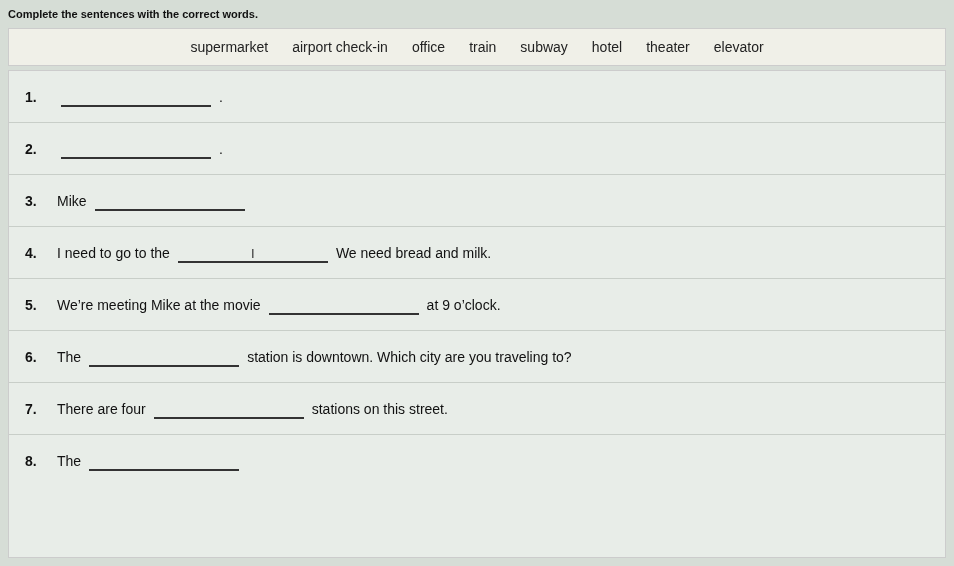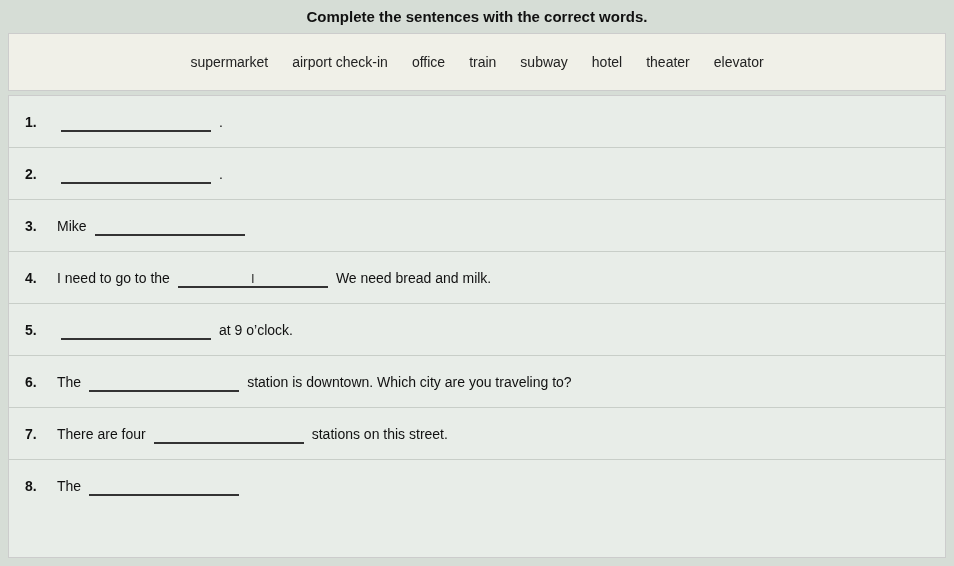--- a/index.html
+++ b/index.html
@@ -14,30 +14,29 @@
       font-family: Arial, sans-serif;
       font-size: 15px;
       background: #d6ddd6;
       display: flex;
       flex-direction: column;
       padding: 8px;
     }
 
     .title {
       font-weight: bold;
-      font-size: 15px;
+      font-size: 11px;
       margin-bottom: 8px;
       color: #111;
-      text-align: center;
     }
 
     .word-bank {
       background: #f0f0e8;
       border: 1px solid #ccc;
-      padding: 20px 16px;
+      padding: 10px 16px;
       display: flex;
       flex-wrap: wrap;
       gap: 6px 24px;
       justify-content: center;
       margin-bottom: 4px;
       font-size: 14px;
       color: #222;
     }
 
     .exercises-container {
@@ -137,20 +136,21 @@
       <span class="blank"></span>
     </div>
     <div class="exercise-row">
       <span class="exercise-number">4.</span>
       <span class="text-part">I need to go to the</span>
       <span class="blank-cursor"></span>
       <span class="text-part">We need bread and milk.</span>
     </div>
     <div class="exercise-row">
       <span class="exercise-number">5.</span>
+      <span class="text-part">We’re meeting Mike at the movie</span>
       <span class="blank"></span>
       <span class="text-part">at 9 o’clock.</span>
     </div>
     <div class="exercise-row">
       <span class="exercise-number">6.</span>
       <span class="text-part">The</span>
       <span class="blank"></span>
       <span class="text-part">station is downtown. Which city are you traveling to?</span>
     </div>
     <div class="exercise-row">

